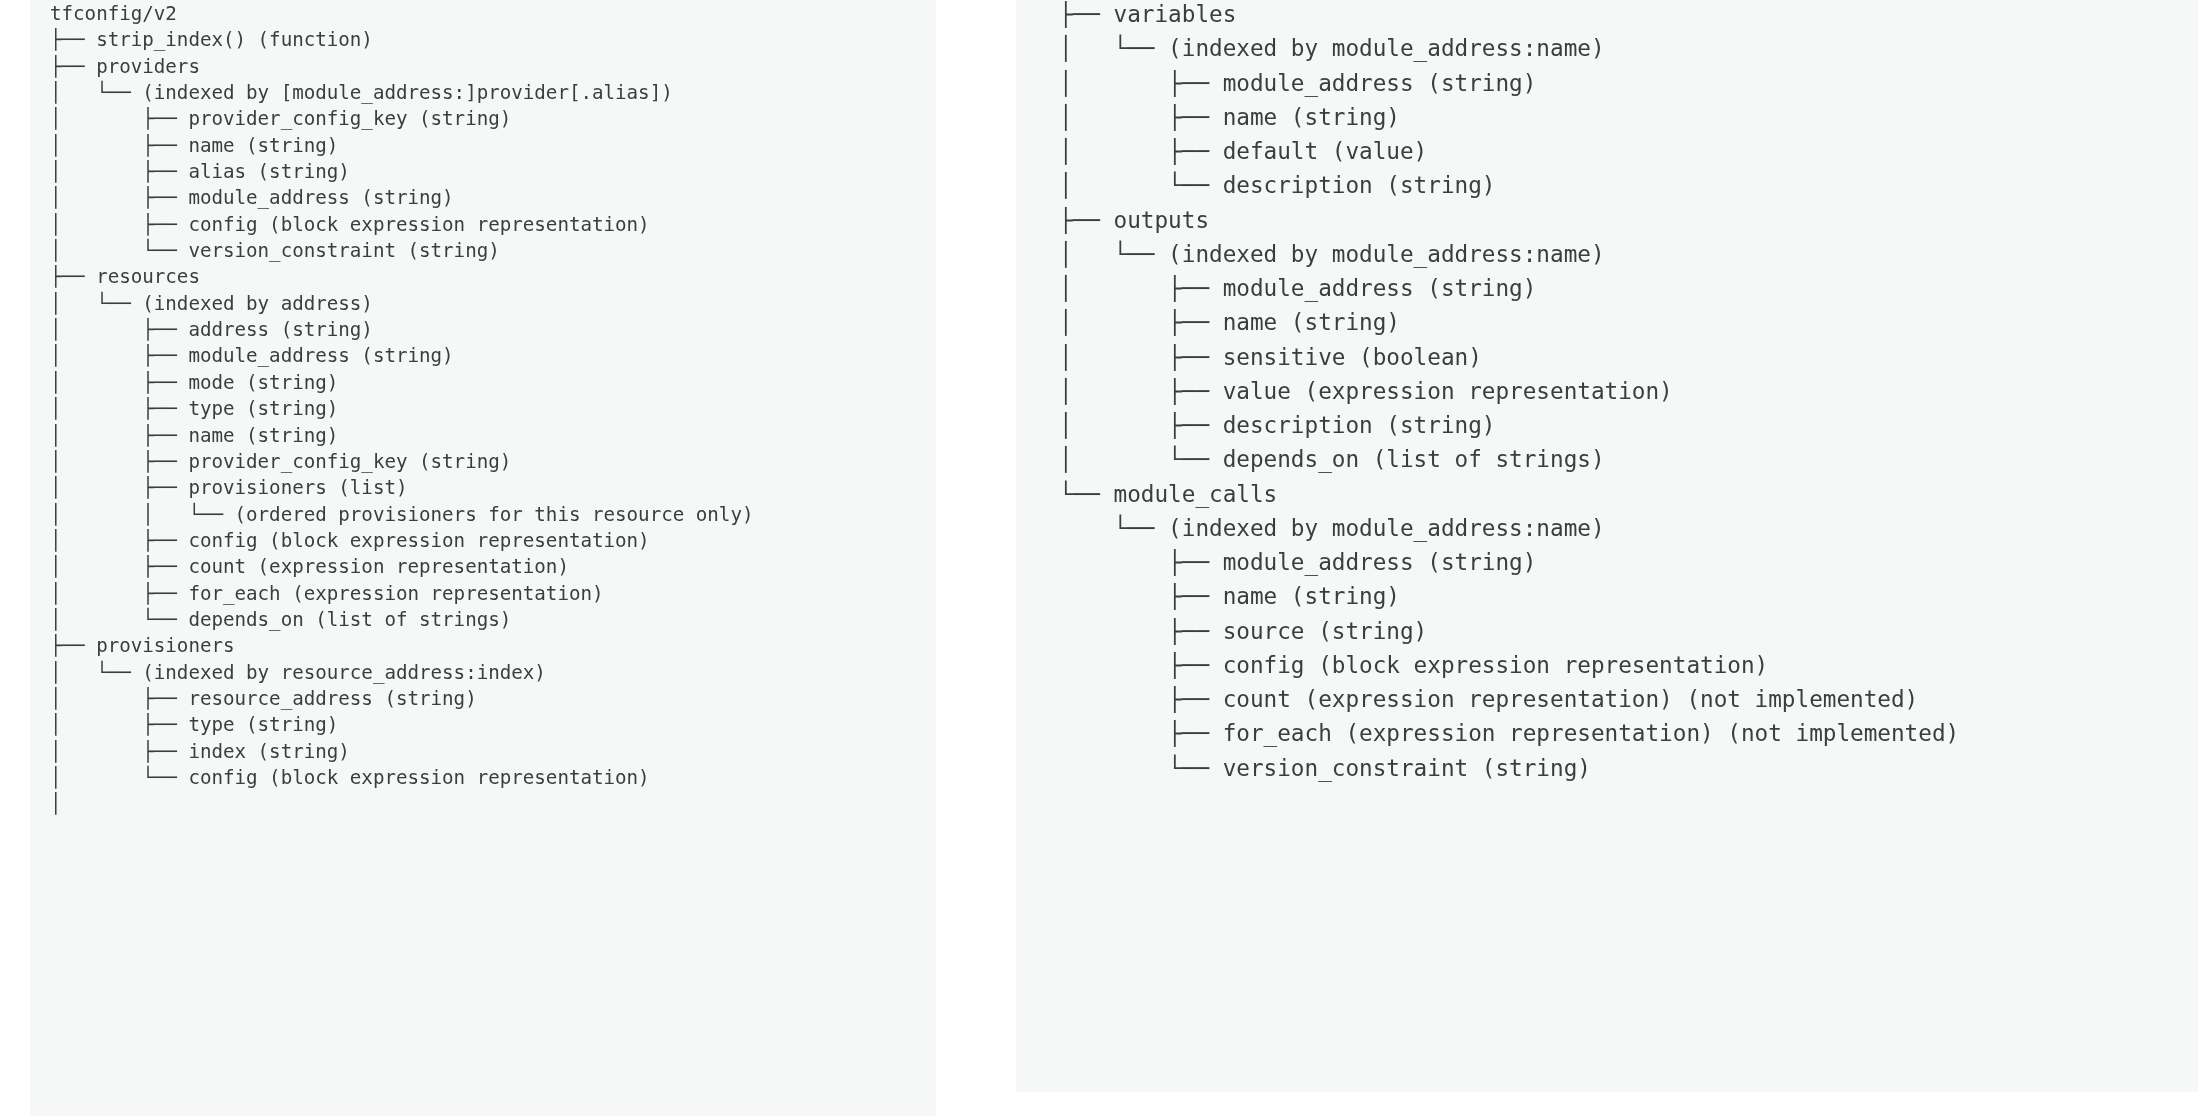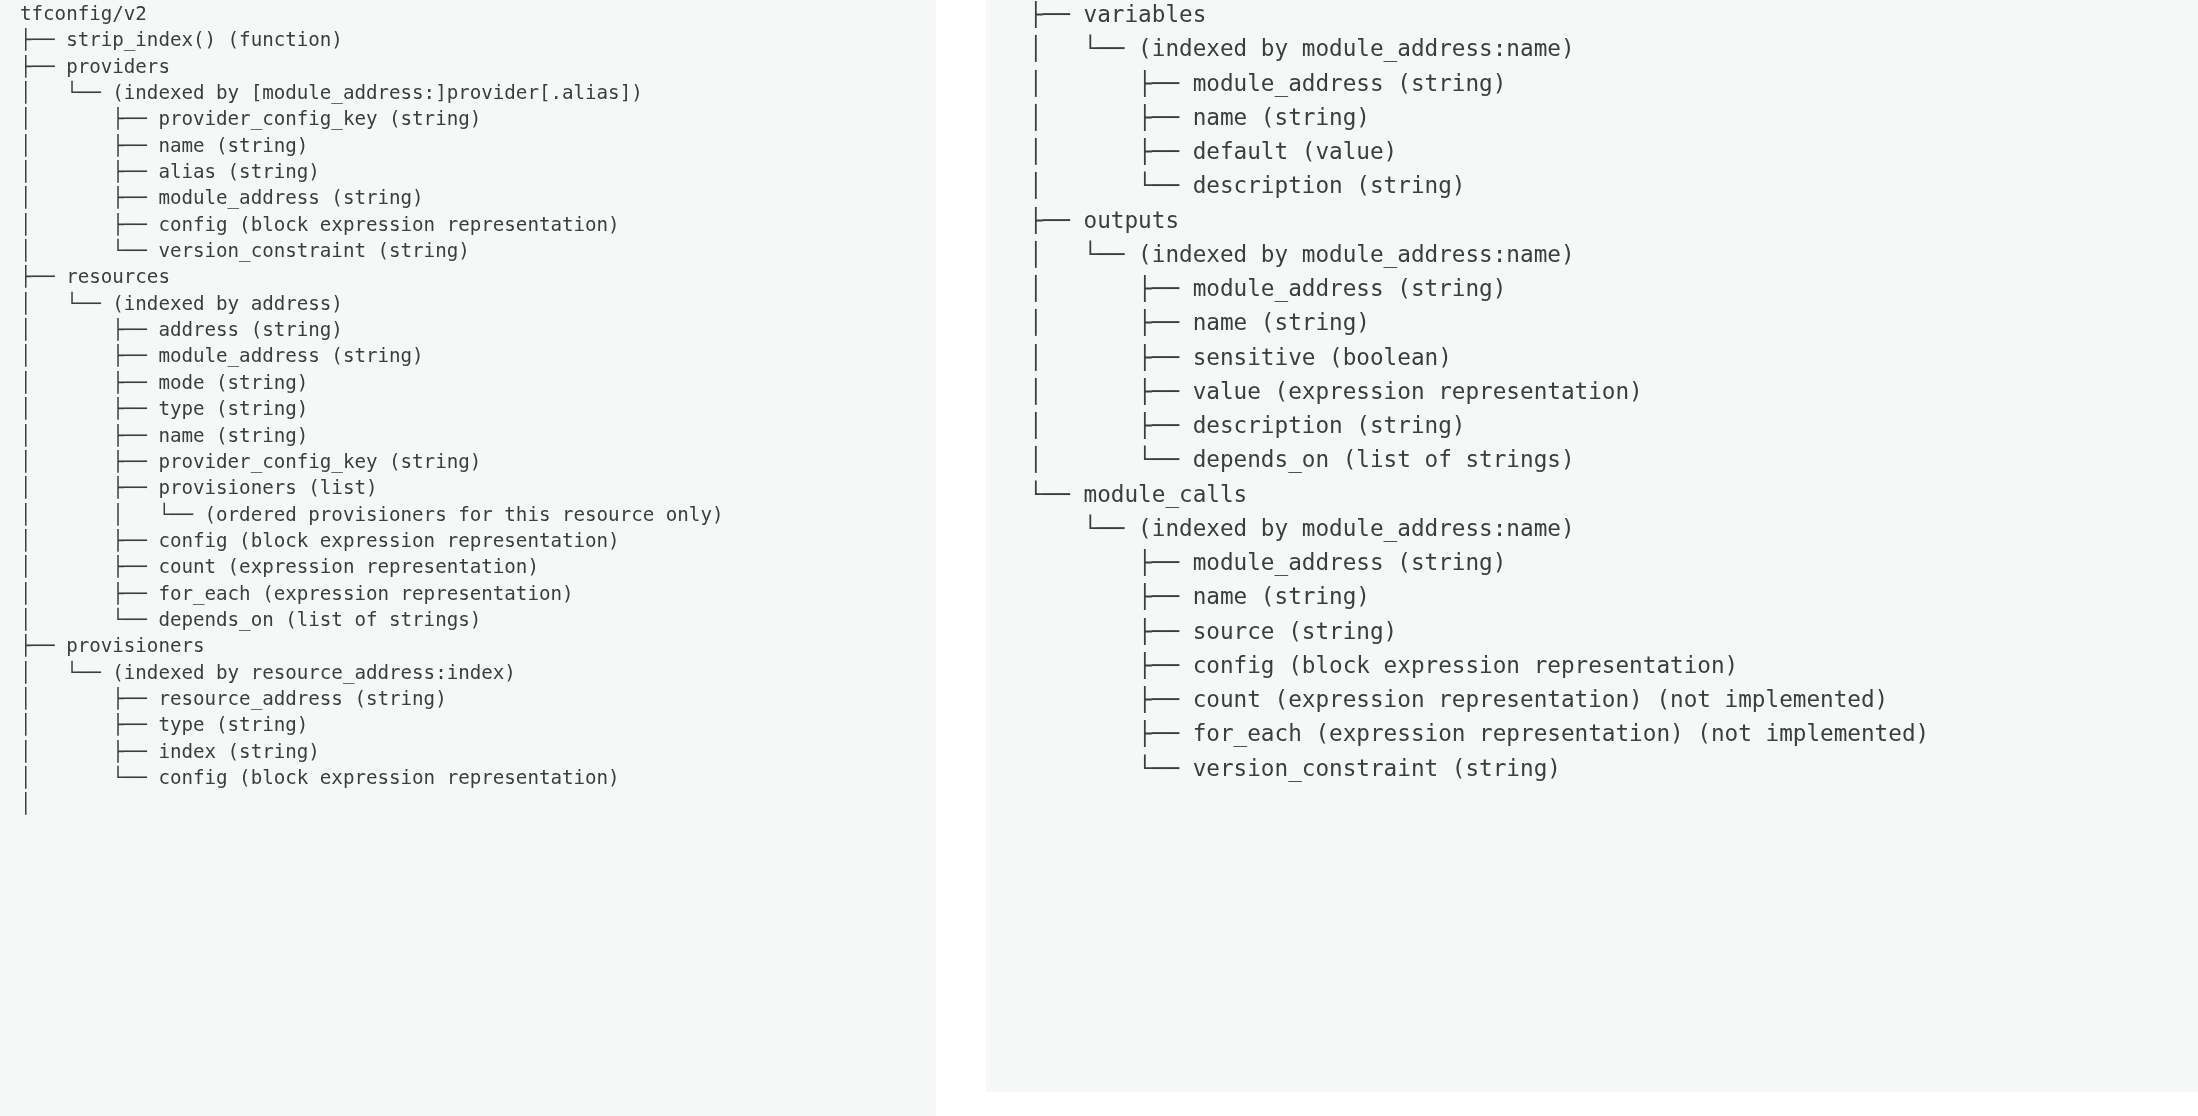--- a/index.html
+++ b/index.html
@@ -18,20 +18,21 @@
     position: relative;
     width: 2198px;
     height: 1116px;
     background: #ffffff;
   }
   .code-block {
     position: absolute;
     background: #f6f7f7;
     overflow: hidden;
     box-sizing: border-box;
+    margin-left: 30px;
   }
   .code-block pre {
     margin: 0;
     padding: 0;
     color: #3b3d3f;
     font-family: "DejaVu Sans Mono", "Liberation Mono", monospace;
     white-space: pre;
     -webkit-font-smoothing: antialiased;
   }
   

